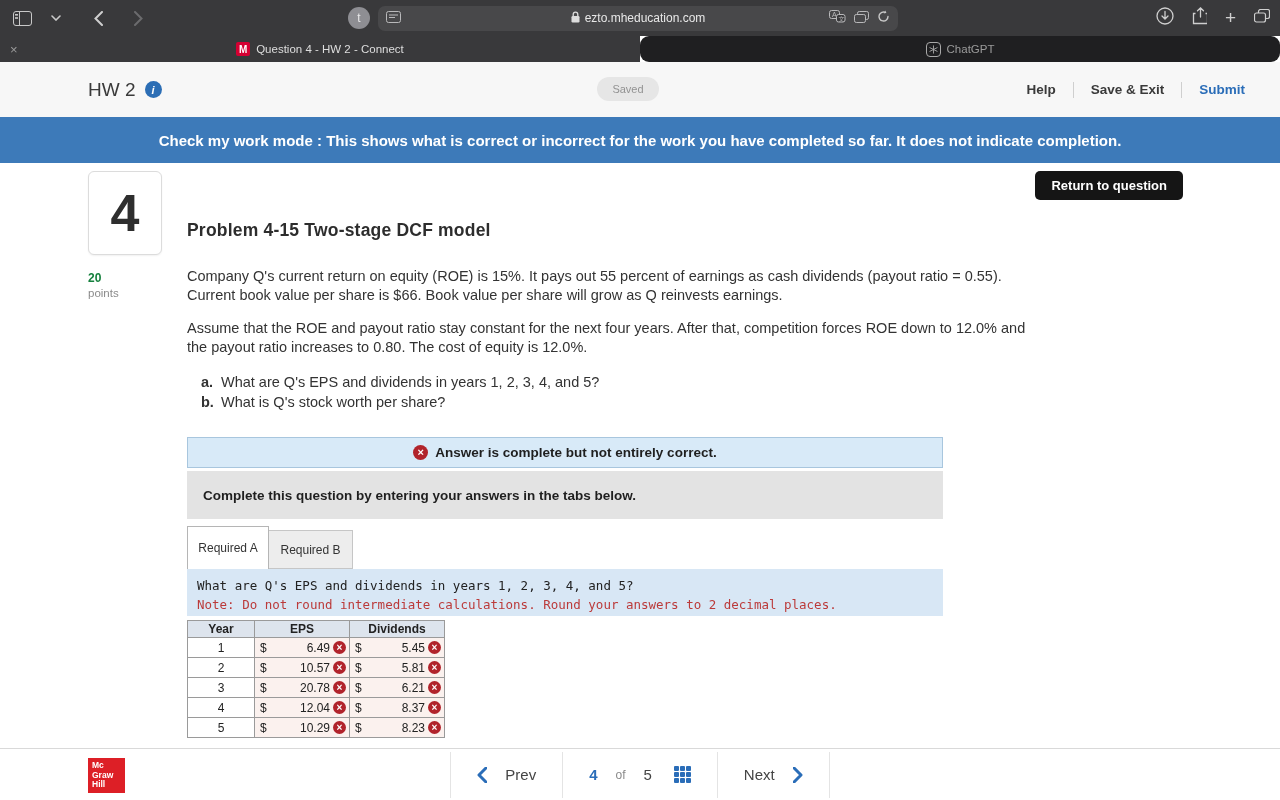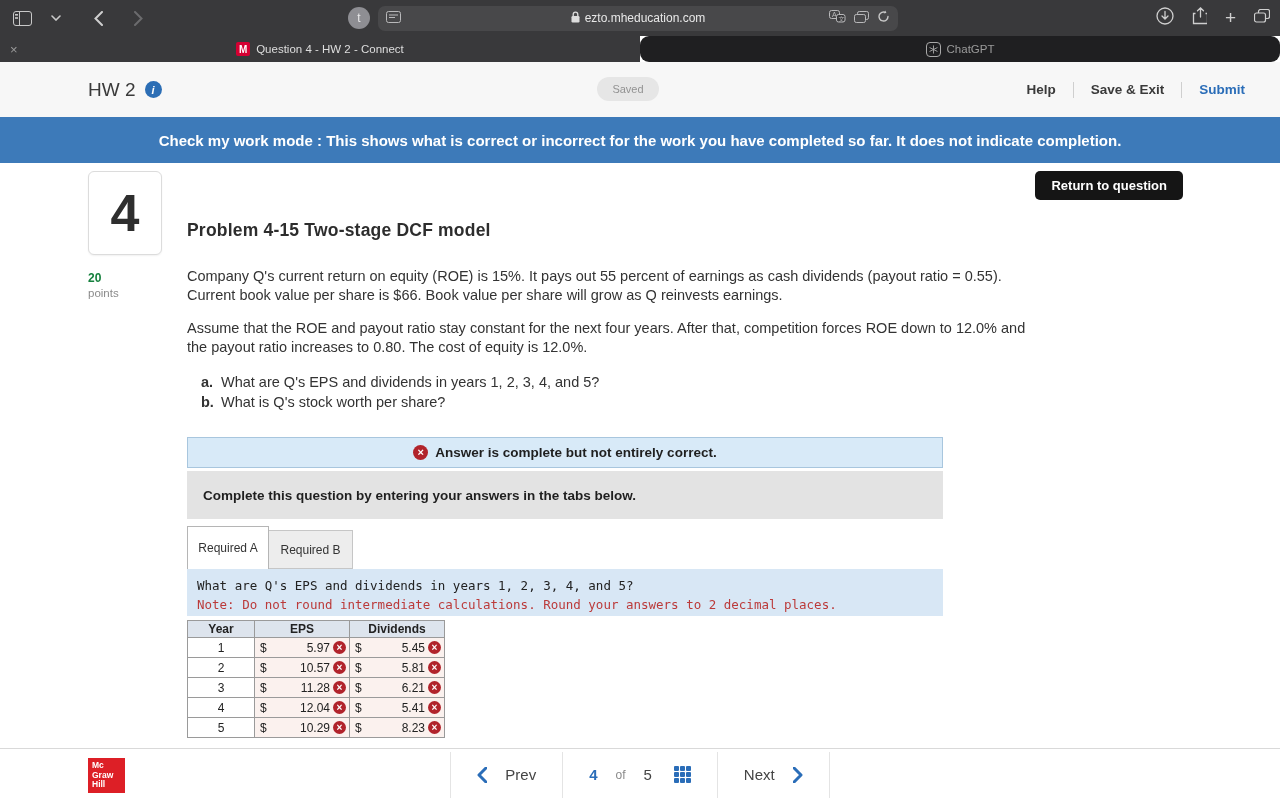--- a/index.html
+++ b/index.html
@@ -271,21 +271,21 @@
           <tr>
         <th class="col-year">Year</th>
         <th class="col-val">EPS</th>
         <th class="col-val">Dividends</th>
       </tr>
       <tr>
         <td class="col-year">1</td>
         <td class="col-val">
               <div class="val-cell">
                 <span class="cur">$</span>
-                <span class="num">5.97</span>
+                <span class="num">6.49</span>
                 <span class="xbadge">×</span>
               </div>
             </td>
         <td class="col-val">
               <div class="val-cell">
                 <span class="cur">$</span>
                 <span class="num">5.45</span>
                 <span class="xbadge">×</span>
               </div>
             </td>
@@ -305,21 +305,21 @@
                 <span class="num">5.81</span>
                 <span class="xbadge">×</span>
               </div>
             </td>
       </tr>
       <tr>
         <td class="col-year">3</td>
         <td class="col-val">
               <div class="val-cell">
                 <span class="cur">$</span>
-                <span class="num">11.28</span>
+                <span class="num">20.78</span>
                 <span class="xbadge">×</span>
               </div>
             </td>
         <td class="col-val">
               <div class="val-cell">
                 <span class="cur">$</span>
                 <span class="num">6.21</span>
                 <span class="xbadge">×</span>
               </div>
             </td>
@@ -329,21 +329,21 @@
         <td class="col-val">
               <div class="val-cell">
                 <span class="cur">$</span>
                 <span class="num">12.04</span>
                 <span class="xbadge">×</span>
               </div>
             </td>
         <td class="col-val">
               <div class="val-cell">
                 <span class="cur">$</span>
-                <span class="num">5.41</span>
+                <span class="num">8.37</span>
                 <span class="xbadge">×</span>
               </div>
             </td>
       </tr>
       <tr>
         <td class="col-year">5</td>
         <td class="col-val">
               <div class="val-cell">
                 <span class="cur">$</span>
                 <span class="num">10.29</span>

